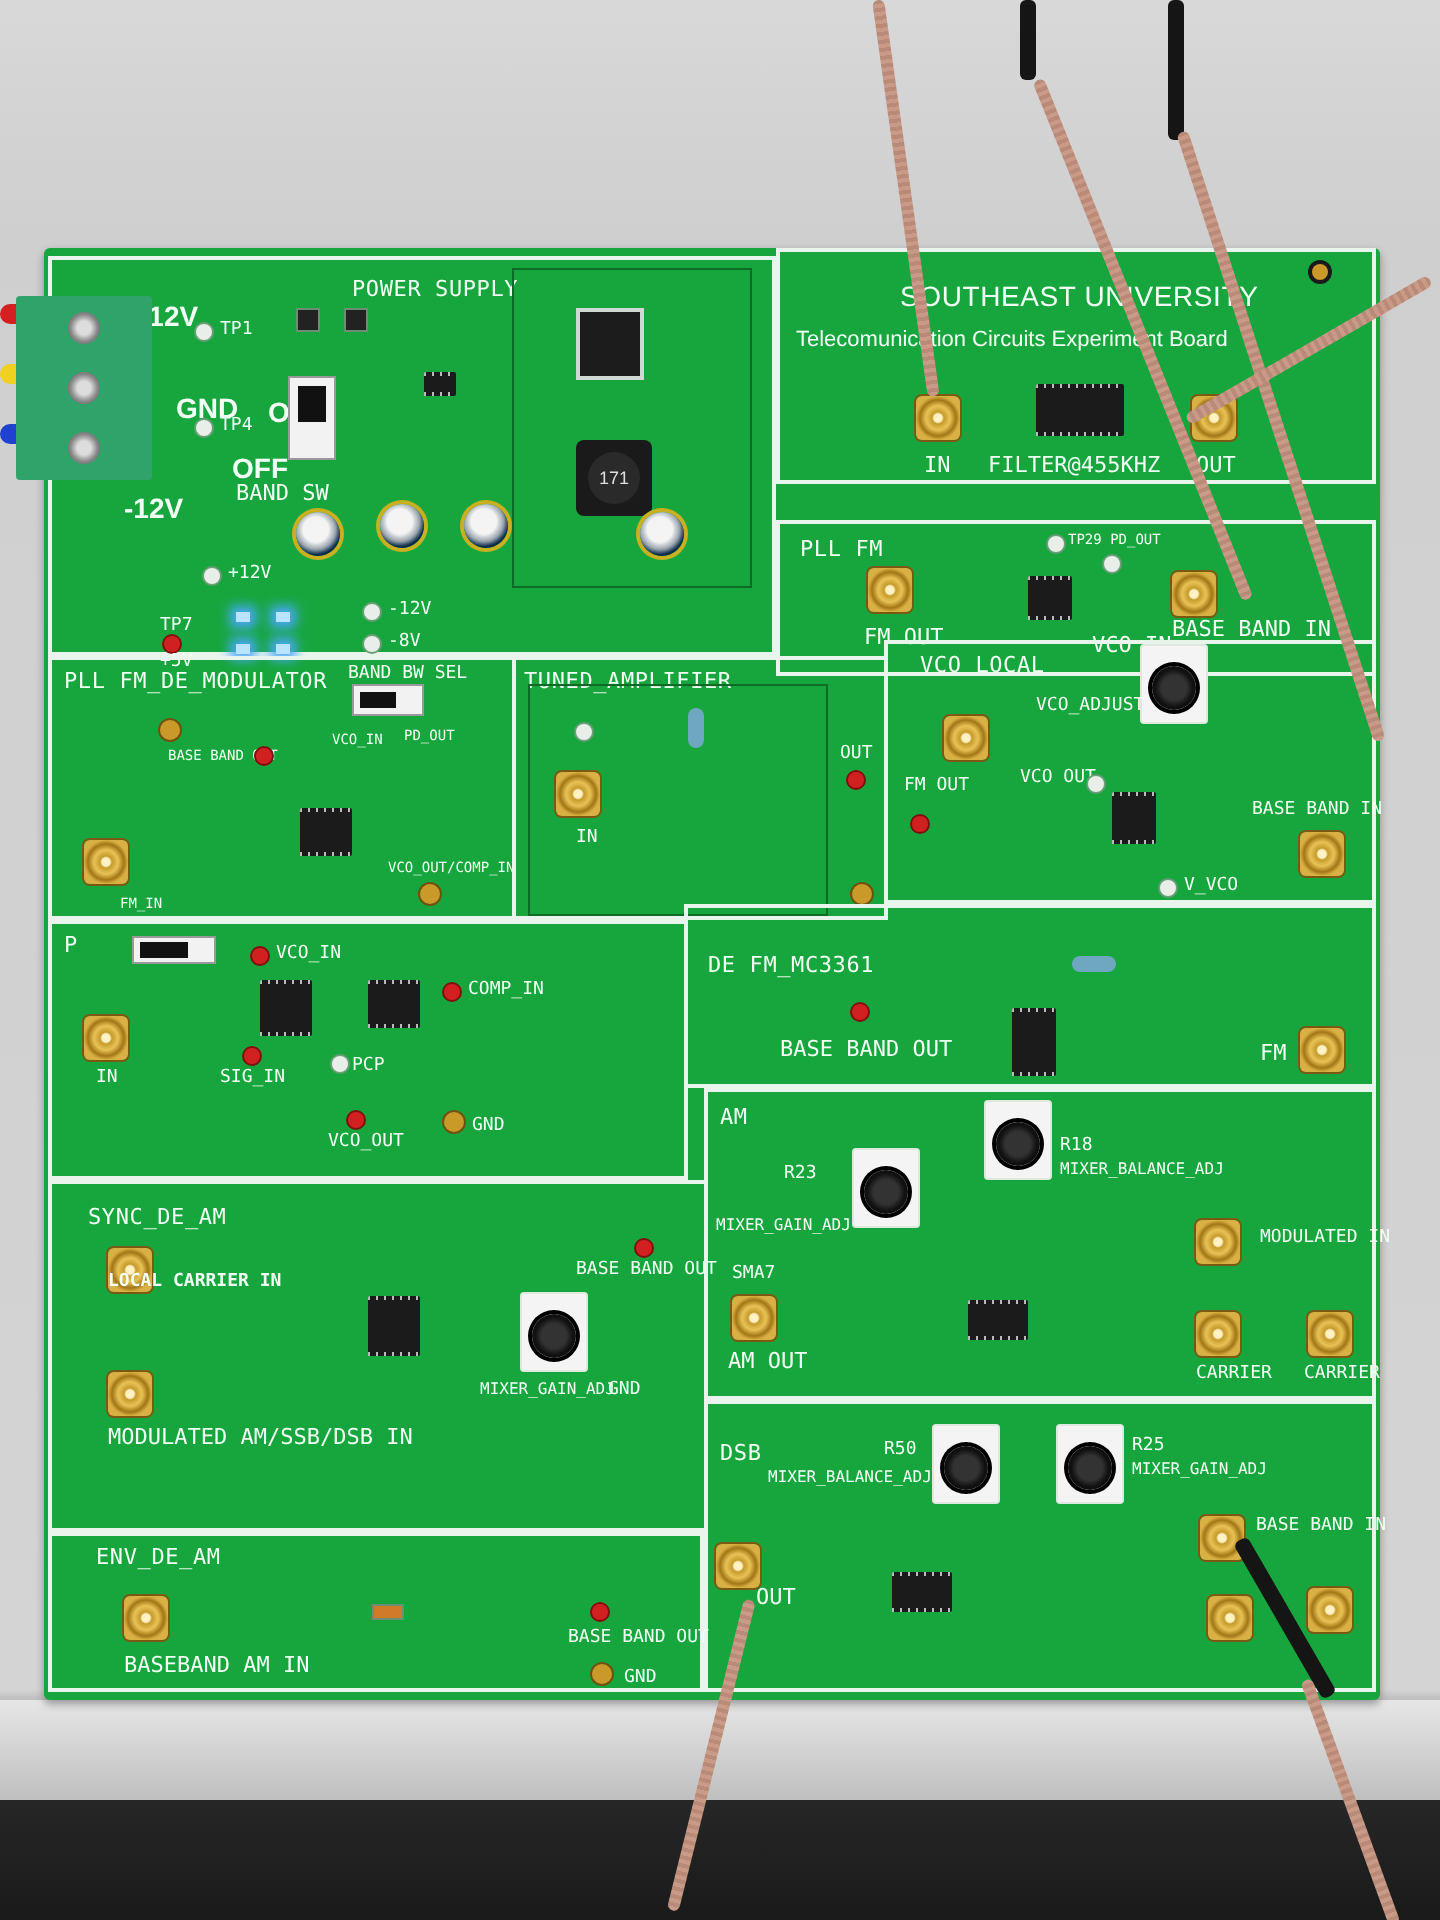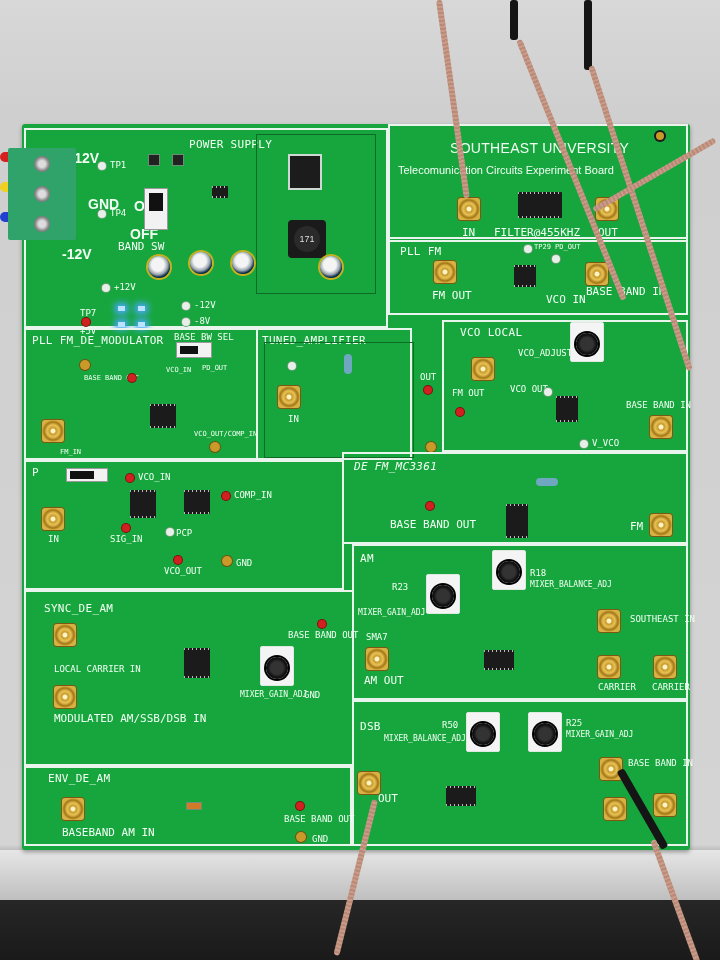--- a/index.html
+++ b/index.html
@@ -104,31 +104,31 @@
   .mount { position:absolute; width:8px; height:8px; border-radius:50%; background:#c99a2a; box-shadow:0 0 0 2px #1a1a1a; }
 </style>
 </head>
 <body>
 
 <div class="table-edge"></div>
 
 <div class="board">
 
   <div class="section" style="left:2px;top:4px;width:364px;height:200px;">
-    <div class="title" style="left:163px;top:8px;text-align:right;">POWER SUPPLY</div>
+    <div class="title" style="left:150px;top:8px;text-align:right;">POWER SUPPLY</div>
     <div class="inner-outline" style="left:230px;top:4px;width:120px;height:160px;"></div>
     <div class="lbl xl" style="left:40px;top:20px;">+12V</div>
     <div class="lbl xl" style="left:62px;top:66px;">GND</div>
     <div class="lbl xl" style="left:36px;top:116px;">-12V</div>
     <div class="tp" style="left:72px;top:32px;"></div>
     <div class="lbl" style="left:84px;top:30px;">TP1</div>
     <div class="tp" style="left:72px;top:80px;"></div>
     <div class="lbl" style="left:84px;top:78px;">TP4</div>
     <div class="lbl xl" style="left:108px;top:68px;">ON</div>
-    <div class="lbl xl" style="left:104px;top:96px;">OFF</div>
+    <div class="lbl xl" style="left:90px;top:96px;">OFF</div>
     <div class="switch" style="left:118px;top:58px;width:22px;height:40px;">
       <div class="slider" style="left:4px;top:4px;width:14px;height:18px;"></div>
     </div>
     <div class="lbl big" style="left:92px;top:110px;">BAND SW</div>
     <div class="smd" style="left:122px;top:24px;width:10px;height:10px;background:#222;"></div>
     <div class="smd" style="left:146px;top:24px;width:10px;height:10px;background:#222;"></div>
     <div class="ic" style="left:186px;top:56px;width:16px;height:12px;"></div>
     <div class="regulator" style="left:262px;top:24px;"></div>
     <div class="inductor" style="left:262px;top:90px;">
         <span>171</span>
@@ -157,52 +157,52 @@
     <div class="lbl big" style="left:8px;top:38px;font-family:'Liberation Sans',sans-serif;">Telecomunication Circuits Experiment Board</div>
     <div class="sma" style="left:68px;top:72px;"></div>
     <div class="lbl big" style="left:72px;top:100px;">IN</div>
     <div class="ic" style="left:128px;top:66px;width:44px;height:26px;"></div>
     <div class="lbl big" style="left:104px;top:100px;">FILTER@455KHZ</div>
     <div class="sma" style="left:206px;top:72px;"></div>
     <div class="lbl big" style="left:208px;top:100px;">OUT</div>
     <div class="mount" style="left:266px;top:6px;"></div>
   </div>
 
-  <div class="section" style="left:366px;top:113px;width:300px;height:78px;text-decoration:underline;">
+  <div class="section" style="left:366px;top:136px;width:300px;height:78px;text-decoration:underline;">
     <div class="title" style="left:10px;top:6px;">PLL FM</div>
     <div class="sma" style="left:44px;top:22px;"></div>
     <div class="lbl big" style="left:42px;top:50px;">FM OUT</div>
     <div class="ic" style="left:124px;top:26px;width:22px;height:22px;"></div>
     <div class="tp" style="left:134px;top:6px;"></div>
     <div class="lbl" style="left:144px;top:4px;font-size:7px;">TP29 PD_OUT</div>
     <div class="tp" style="left:162px;top:16px;"></div>
     <div class="lbl big" style="left:156px;top:54px;">VCO IN</div>
     <div class="sma" style="left:196px;top:24px;"></div>
     <div class="lbl big" style="left:196px;top:46px;">BASE BAND IN</div>
   </div>
 
   <div class="section" style="left:2px;top:204px;width:234px;height:132px;">
     <div class="title" style="left:6px;top:4px;">PLL FM_DE_MODULATOR</div>
-    <div class="lbl" style="left:148px;top:2px;">BASE BW SEL</div>
+    <div class="lbl" style="left:148px;top:2px;">BAND BW SEL</div>
     <div class="switch" style="left:150px;top:12px;width:34px;height:14px;">
       <div class="slider" style="left:3px;top:3px;width:18px;height:8px;"></div>
     </div>
     <div class="tp gold" style="left:54px;top:30px;"></div>
     <div class="lbl" style="left:58px;top:44px;font-size:7px;">BASE BAND OUT</div>
     <div class="tp red" style="left:102px;top:44px;"></div>
     <div class="lbl" style="left:140px;top:36px;font-size:7px;">VCO_IN</div>
     <div class="lbl" style="left:176px;top:34px;font-size:7px;">PD_OUT</div>
     <div class="ic" style="left:124px;top:74px;width:26px;height:24px;"></div>
     <div class="lbl" style="left:168px;top:100px;font-size:7px;">VCO_OUT/COMP_IN</div>
     <div class="sma" style="left:16px;top:90px;"></div>
     <div class="lbl" style="left:34px;top:118px;font-size:7px;">FM_IN</div>
     <div class="tp gold" style="left:184px;top:112px;"></div>
   </div>
 
-  <div class="section" style="left:234px;top:204px;width:156px;height:132px;">
+  <div class="section" style="left:234px;top:204px;width:188px;height:132px;">
     <div class="title" style="left:4px;top:4px;">TUNED_AMPLIFIER</div>
     <div class="inner-outline" style="left:6px;top:12px;width:150px;height:116px;"></div>
     <div class="tp" style="left:30px;top:32px;"></div>
     <div class="sma" style="left:20px;top:56px;"></div>
     <div class="lbl" style="left:30px;top:84px;">IN</div>
     <div class="inductor" style="left:86px;top:24px;width:8px;height:20px;background:#6fa6c0;border-radius:4px;"></div>
     <div class="tp red" style="left:166px;top:56px;"></div>
     <div class="lbl" style="left:162px;top:42px;">OUT</div>
     <div class="tp gold" style="left:168px;top:112px;"></div>
   </div>
@@ -242,21 +242,21 @@
     <div class="lbl" style="left:84px;top:72px;">SIG_IN</div>
     <div class="tp" style="left:140px;top:66px;"></div>
     <div class="lbl" style="left:150px;top:66px;">PCP</div>
     <div class="tp red" style="left:148px;top:94px;"></div>
     <div class="lbl" style="left:138px;top:104px;">VCO_OUT</div>
     <div class="tp gold" style="left:196px;top:94px;"></div>
     <div class="lbl" style="left:210px;top:96px;">GND</div>
   </div>
 
   <div class="section" style="left:320px;top:328px;width:346px;height:92px;">
-    <div class="title" style="left:10px;top:6px;font-style:italic;">DE FM_MC3361</div>
+    <div class="title" style="left:10px;top:22px;">DE FM_MC3361</div>
     <div class="tp red" style="left:82px;top:48px;"></div>
     <div class="lbl big" style="left:46px;top:64px;">BASE BAND OUT</div>
     <div class="ic" style="left:162px;top:50px;width:22px;height:34px;"></div>
     <div class="inductor" style="left:192px;top:24px;width:22px;height:8px;background:#6fa6c0;border-radius:4px;"></div>
     <div class="lbl big" style="left:286px;top:66px;">FM</div>
     <div class="sma" style="left:306px;top:60px;"></div>
   </div>
 
   <div class="section" style="left:330px;top:420px;width:336px;height:156px;">
     <div class="title" style="left:6px;top:6px;">AM</div>
@@ -268,31 +268,31 @@
     <div class="pot" style="left:138px;top:4px;">
         <div class="knob"></div>
       </div>
     <div class="lbl" style="left:176px;top:22px;">R18</div>
     <div class="lbl" style="left:176px;top:34px;font-size:8px;">MIXER_BALANCE_ADJ</div>
     <div class="sma" style="left:12px;top:102px;"></div>
     <div class="lbl" style="left:12px;top:86px;">SMA7</div>
     <div class="lbl big" style="left:10px;top:128px;">AM OUT</div>
     <div class="ic" style="left:130px;top:104px;width:30px;height:20px;"></div>
     <div class="sma" style="left:244px;top:64px;"></div>
-    <div class="lbl" style="left:276px;top:68px;">SOUTHEAST IN</div>
+    <div class="lbl" style="left:276px;top:68px;">MODULATED IN</div>
     <div class="sma" style="left:244px;top:110px;"></div>
     <div class="lbl" style="left:244px;top:136px;">CARRIER</div>
     <div class="sma" style="left:300px;top:110px;"></div>
     <div class="lbl" style="left:298px;top:136px;">CARRIER</div>
   </div>
 
   <div class="section" style="left:2px;top:466px;width:330px;height:176px;">
     <div class="title" style="left:18px;top:10px;">SYNC_DE_AM</div>
     <div class="sma" style="left:28px;top:32px;"></div>
-    <div class="lbl" style="left:28px;top:72px;">LOCAL CARRIER IN</div>
+    <div class="lbl" style="left:28px;top:44px;font-weight:bold;">LOCAL CARRIER IN</div>
     <div class="sma" style="left:28px;top:94px;"></div>
     <div class="lbl big" style="left:28px;top:120px;">MODULATED AM/SSB/DSB IN</div>
     <div class="ic" style="left:158px;top:56px;width:26px;height:30px;"></div>
     <div class="tp red" style="left:292px;top:28px;"></div>
     <div class="lbl" style="left:262px;top:38px;">BASE BAND OUT</div>
     <div class="pot" style="left:234px;top:54px;">
         <div class="knob"></div>
       </div>
     <div class="lbl" style="left:214px;top:98px;font-size:8px;">MIXER_GAIN_ADJ</div>
     <div class="lbl" style="left:278px;top:98px;">GND</div>

